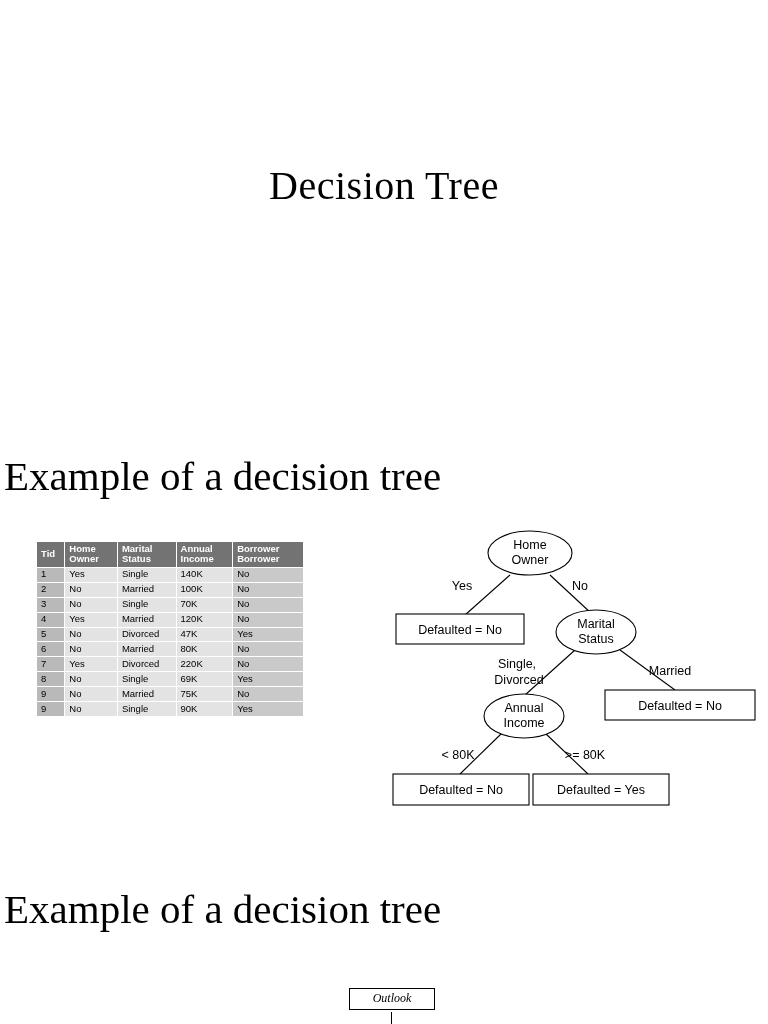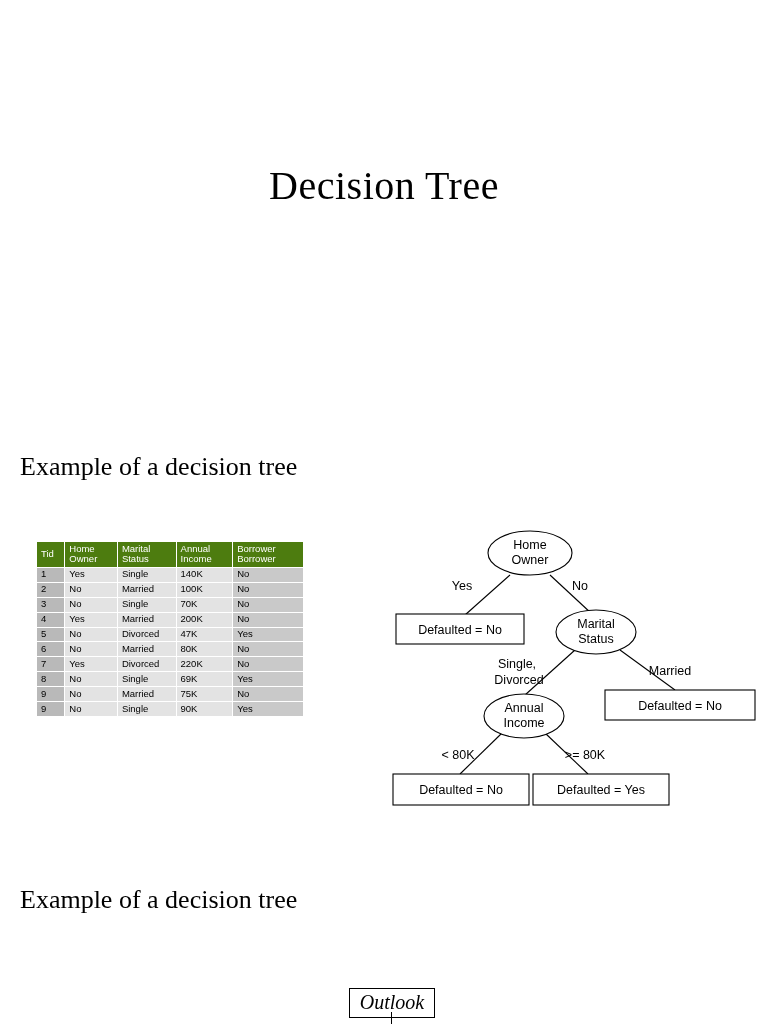--- a/index.html
+++ b/index.html
@@ -23,23 +23,23 @@
     width: 768px;
     text-align: center;
     font-family: "Liberation Serif", serif;
     font-size: 40px;
     font-weight: normal;
     letter-spacing: 0.5px;
   }
 
   .section-heading {
     position: absolute;
-    left: 20px;
+    left: 4px;
     font-family: "Liberation Serif", serif;
-    font-size: 26px;
+    font-size: 41px;
     font-weight: normal;
     white-space: nowrap;
   }
   #heading-1 { top: 452px; }
   #heading-2 { top: 885px; }
 
   
   #data-table-wrap {
     position: absolute;
     left: 36px;
@@ -47,24 +47,24 @@
     width: 268px;
   }
   table.tid-table {
     border-collapse: collapse;
     font-family: "Liberation Sans", sans-serif;
     font-size: 9.5px;
     width: 268px;
     table-layout: fixed;
   }
   table.tid-table th {
-    background: #4d7c0f;
+    background: #737373;
     color: #ffffff;
     font-size: 9.5px;
-    font-weight: normal;
+    font-weight: bold;
     text-align: left;
     padding: 2px 4px;
     border: 1px solid #ffffff;
     line-height: 1.1;
     vertical-align: middle;
   }
   table.tid-table td {
     padding: 1.5px 4px;
     border: 1px solid #ffffff;
     background: #e3e3e3;
@@ -122,21 +122,21 @@
     left: 349px;
     top: 988px;
     width: 86px;
   }
   #outlook-box {
     border: 1.2px solid #000000;
     background: #ffffff;
     text-align: center;
     font-family: "Liberation Serif", serif;
     font-style: italic;
-    font-size: 20px;
+    font-size: 12px;
     padding: 2px 0 3px 0;
   }
   #outlook-stem {
     position: absolute;
     left: 42px;
     top: 24px;
     width: 0;
     height: 14px;
     border-left: 1.2px solid #000000;
   }
@@ -192,21 +192,21 @@
         <td class="tid-col">3</td>
         <td>No</td>
         <td>Single</td>
         <td>70K</td>
         <td class="class-col">No</td>
       </tr>
       <tr>
         <td class="tid-col">4</td>
         <td>Yes</td>
         <td>Married</td>
-        <td>200K</td>
+        <td>120K</td>
         <td class="class-col">No</td>
       </tr>
       <tr>
         <td class="tid-col">5</td>
         <td>No</td>
         <td>Divorced</td>
         <td>47K</td>
         <td class="class-col">Yes</td>
       </tr>
       <tr>

